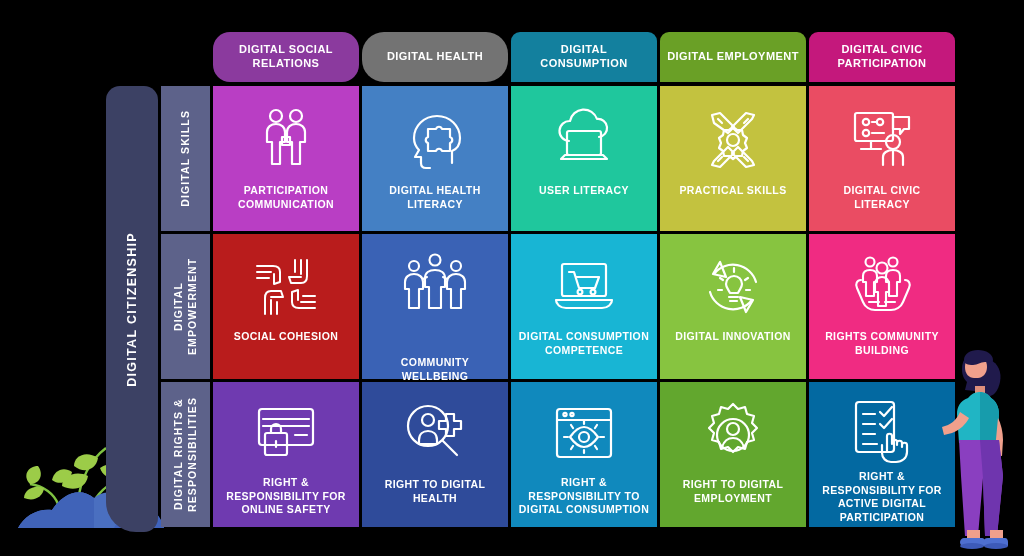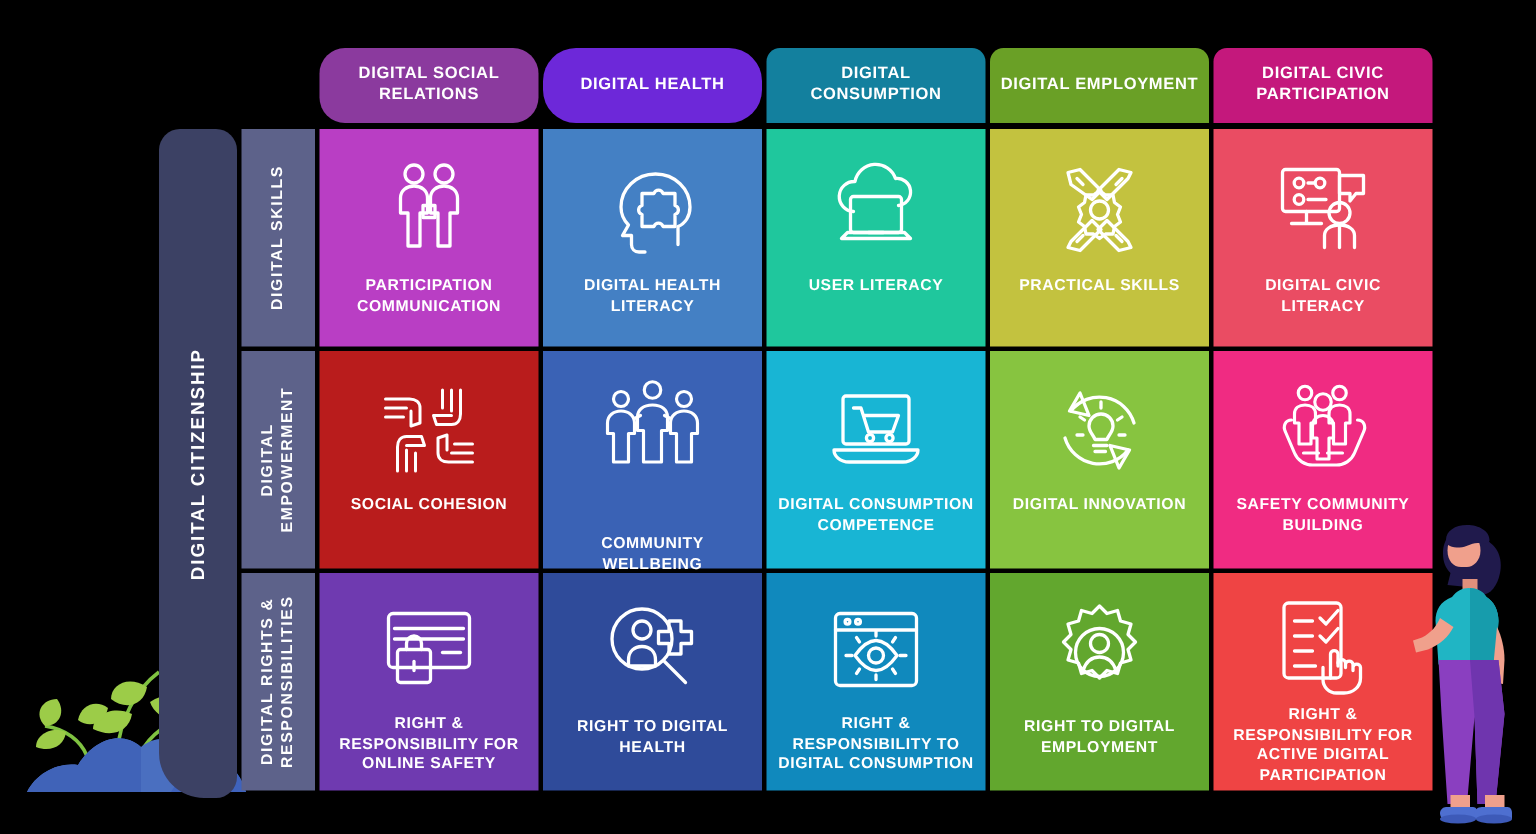--- a/index.html
+++ b/index.html
@@ -102,21 +102,21 @@
   </div>
 
   <div class="spine" style="background: rgb(60, 65, 100);">
     <span>DIGITAL CITIZENSHIP</span>
   </div>
 
   <div class="hdrgrid">
     <div class="hdr" style="background: rgb(139, 58, 158); border-radius: 17px;">
         <span>DIGITAL SOCIAL RELATIONS</span>
       </div>
-    <div class="hdr" style="background: #6d28d9; border-radius: 22px;">
+    <div class="hdr" style="background: #737373; border-radius: 22px;">
         <span>DIGITAL HEALTH</span>
       </div>
     <div class="hdr" style="background: rgb(19, 128, 158);">
         <span>DIGITAL CONSUMPTION</span>
       </div>
     <div class="hdr" style="background: rgb(106, 160, 38);">
         <span>DIGITAL EMPLOYMENT</span>
       </div>
     <div class="hdr" style="background: rgb(196, 24, 124);">
         <span>DIGITAL CIVIC PARTICIPATION</span>
@@ -269,21 +269,21 @@
           <circle cx="23" cy="10" r="4.5"></circle>
             <circle cx="46" cy="10" r="4.5"></circle>
             <circle cx="35" cy="16" r="5.5"></circle>
           <path d="M16 24c0-4 3-6 7-6s7 2 7 6v6h-3v14h-8V30h-3z"></path>
           <path d="M39 24c0-4 3-6 7-6s7 2 7 6v6h-3v14h-8V30h-3z"></path>
           <path d="M28 32c0-4 3-7 7-7s7 3 7 7v8h-3v14h-8V40h-3z"></path>
           <path d="M14 28c-4 0-6 4-4 8l6 14c2 5 7 8 12 8h16c5 0 10-3 12-8l6-14c2-4 0-8-4-8"></path>
           <path d="M22 50h10M38 50h10"></path>
         </svg>
       </div>
-      <div class="lbl">SAFETY COMMUNITY BUILDING</div>
+      <div class="lbl">RIGHTS COMMUNITY BUILDING</div>
     </div>
 
     <div class="rowlab" style="background: rgb(93, 98, 138);">
       <span>DIGITAL RIGHTS &amp; RESPONSIBILITIES</span>
     </div>
 
     <div class="cell" style="background: rgb(111, 58, 176);">
       <div class="ico">
         <svg width="70" height="70" viewBox="0 0 70 70" fill="none" stroke="#fff" stroke-width="2.2" stroke-linecap="round" stroke-linejoin="round">
           <rect x="8" y="10" width="54" height="36" rx="3"></rect>
@@ -330,21 +330,21 @@
         <svg width="70" height="70" viewBox="0 0 70 70" fill="none" stroke="#fff" stroke-width="2.2" stroke-linecap="round" stroke-linejoin="round">
           <path d="M35 4l5 5 7-2 2 7 7 2-2 7 5 5-5 5 2 7-7 2-2 7-7-2-5 5-5-5-7 2-2-7-7-2 2-7-5-5 5-5-2-7 7-2 2-7 7 2z"></path>
           <circle cx="35" cy="35" r="16"></circle>
           <circle cx="35" cy="29" r="6"></circle>
           <path d="M24 47c2-6 6-9 11-9s9 3 11 9"></path>
         </svg>
       </div>
       <div class="lbl">RIGHT TO DIGITAL EMPLOYMENT</div>
     </div>
 
-    <div class="cell" style="background: #ef4444; align-items: center;">
+    <div class="cell" style="background: #0369a1; align-items: center;">
       <div class="ico">
         <svg width="70" height="70" viewBox="0 0 70 70" fill="none" stroke="#fff" stroke-width="2.2" stroke-linecap="round" stroke-linejoin="round">
           <rect x="9" y="6" width="38" height="50" rx="3"></rect>
           <path d="M16 18h12M16 28h12M16 38h12M16 48h14"></path>
           <path d="M33 16l4 4 8-9M33 28l4 4 8-9"></path>
           <path d="M40 56V40c0-3 5-3 5 0v8"></path>
           <path d="M45 46c0-3 5-3 5 0v3M50 47c0-3 5-3 5 0v4M55 49c0-3 5-3 5 0v7c0 6-5 10-11 10h-5c-5 0-9-4-9-9v-8"></path>
         </svg>
       </div>
       <div class="lbl">RIGHT &amp; RESPONSIBILITY FOR ACTIVE DIGITAL PARTICIPATION</div>

